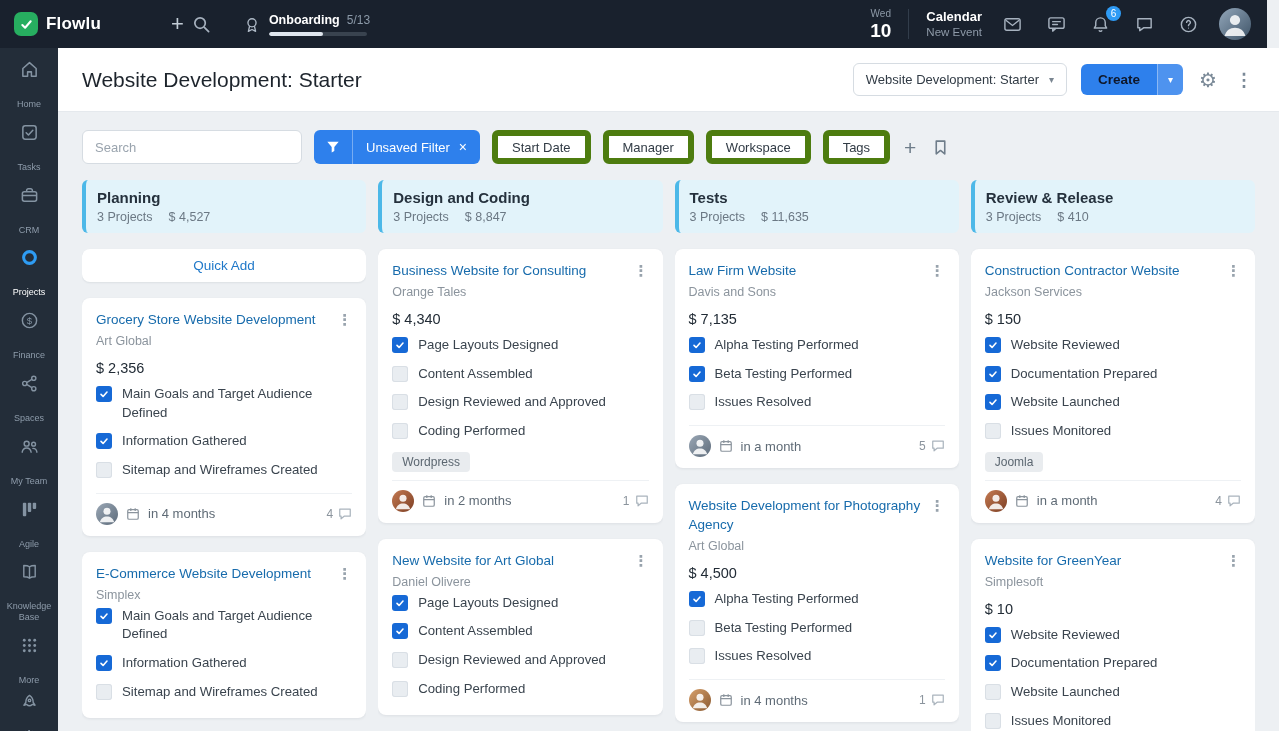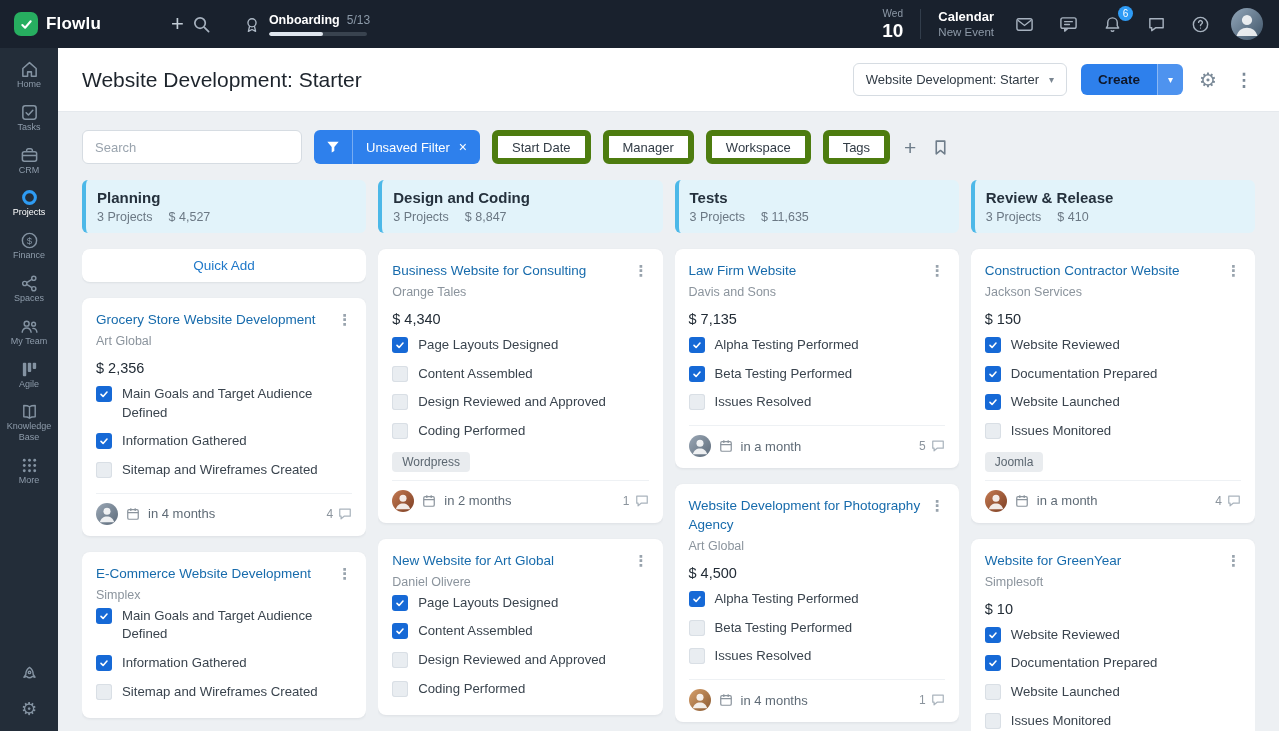--- a/index.html
+++ b/index.html
@@ -5,21 +5,21 @@
   * { box-sizing: border-box; margin: 0; padding: 0; }
   html,body { width:1279px; height:731px; overflow:hidden; }
   body {
     font-family: "Liberation Sans", "DejaVu Sans", sans-serif;
     background:#edf0f3; position:relative; color:#273340;
   }
   svg { display:block; }
 
   
   .topbar {
-    position:absolute; top:0; left:0; right:0; height:48px;
+    position:absolute; top:0; left:0; right:12px; height:48px;
     background:#19212d; display:flex; align-items:center;
     padding:0 16px 0 14px; z-index:10;
   }
   .brand { display:flex; align-items:center; gap:8px; cursor:pointer; }
   .logo { width:24px; height:24px; border-radius:7px; background:#27ae60;
           display:flex; align-items:center; justify-content:center; }
   .brand-text { color:#fff; font-size:17px; font-weight:700; letter-spacing:.2px; }
   .tbtn { background:none; border:none; color:#a7b2bf; cursor:pointer;
           display:flex; align-items:center; justify-content:center; padding:4px; }
   .tbtn svg { width:19px; height:19px; }
@@ -48,21 +48,21 @@
                background:linear-gradient(135deg,#93a7ba,#3f5468); }
   .tb-avatar svg { width:100%; height:100%; }
 
   
   .sidebar {
     position:absolute; top:48px; left:0; bottom:0; width:58px;
     background:#232d39; display:flex; flex-direction:column; align-items:center;
     padding:6px 0 12px; z-index:9;
   }
   .side-item { width:100%; padding:6px 2px 7px; display:flex; flex-direction:column;
-               align-items:center; gap:0; cursor:pointer; }
+               align-items:center; gap:20px; cursor:pointer; }
   .side-icon { color:#8493a2; }
   .side-icon svg { width:19px; height:19px; }
   .side-label { font-size:9px; color:#8e9cab; text-align:center; line-height:1.2; max-width:54px; }
   .side-item.active .side-icon { color:#2e9cf4; }
   .side-item.active .side-label { color:#ffffff; }
   .side-bottom { margin-top:auto; display:flex; flex-direction:column; gap:16px; align-items:center; }
   .side-bottom .side-icon { cursor:pointer; }
   .gear-glyph { font-size:18px; line-height:1; }
 
   

